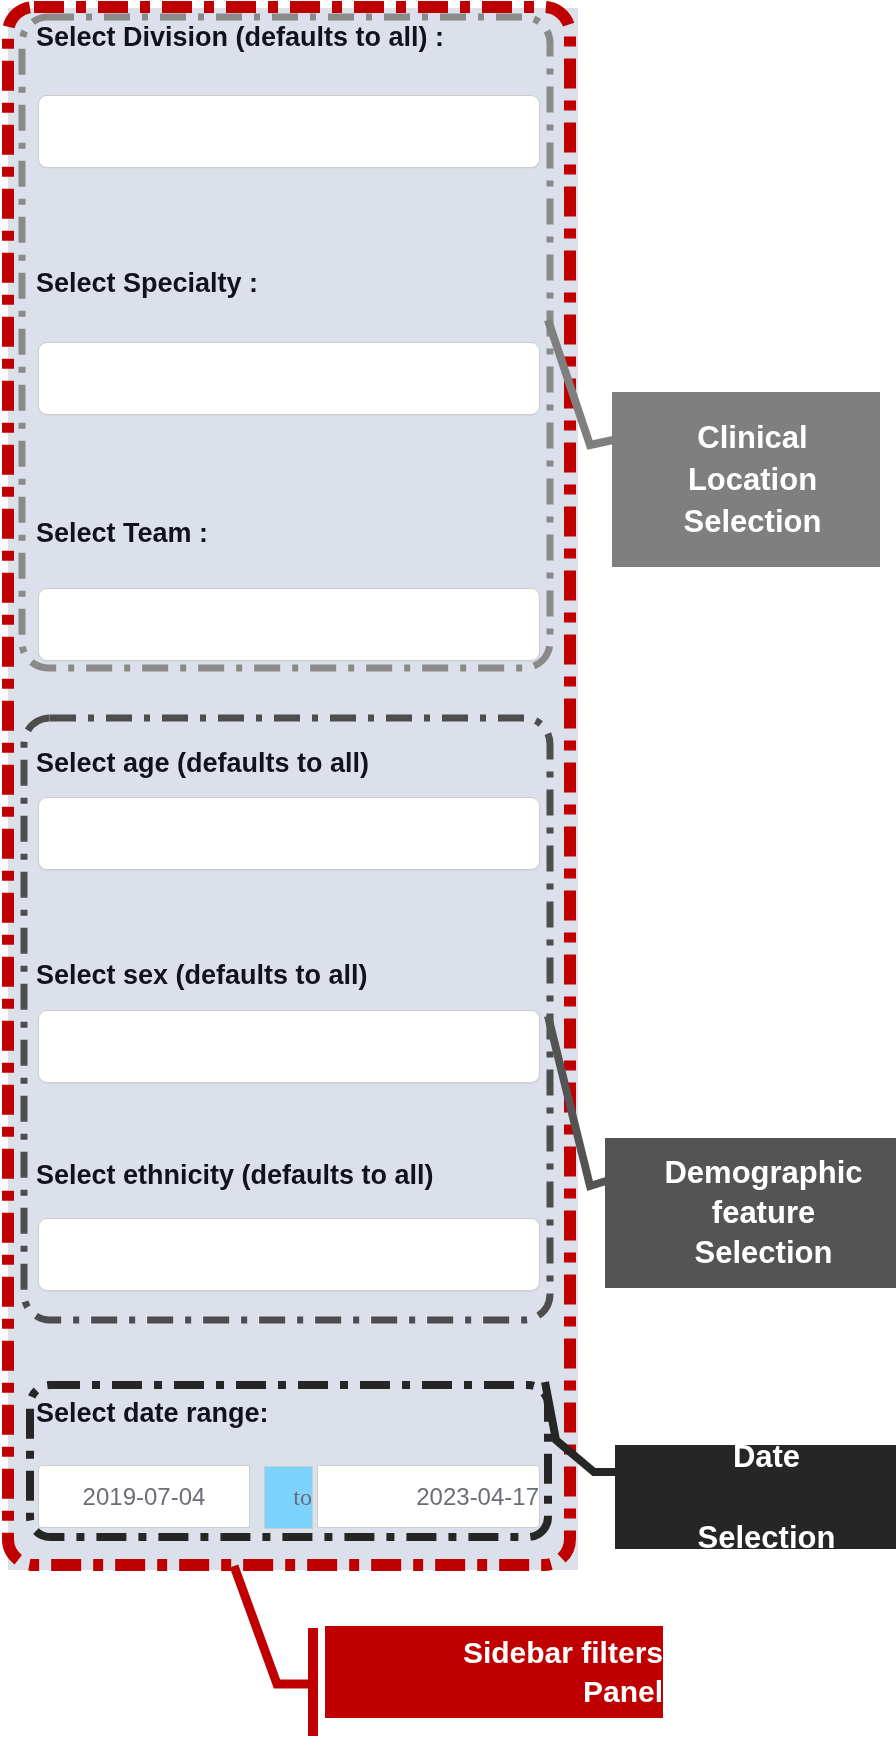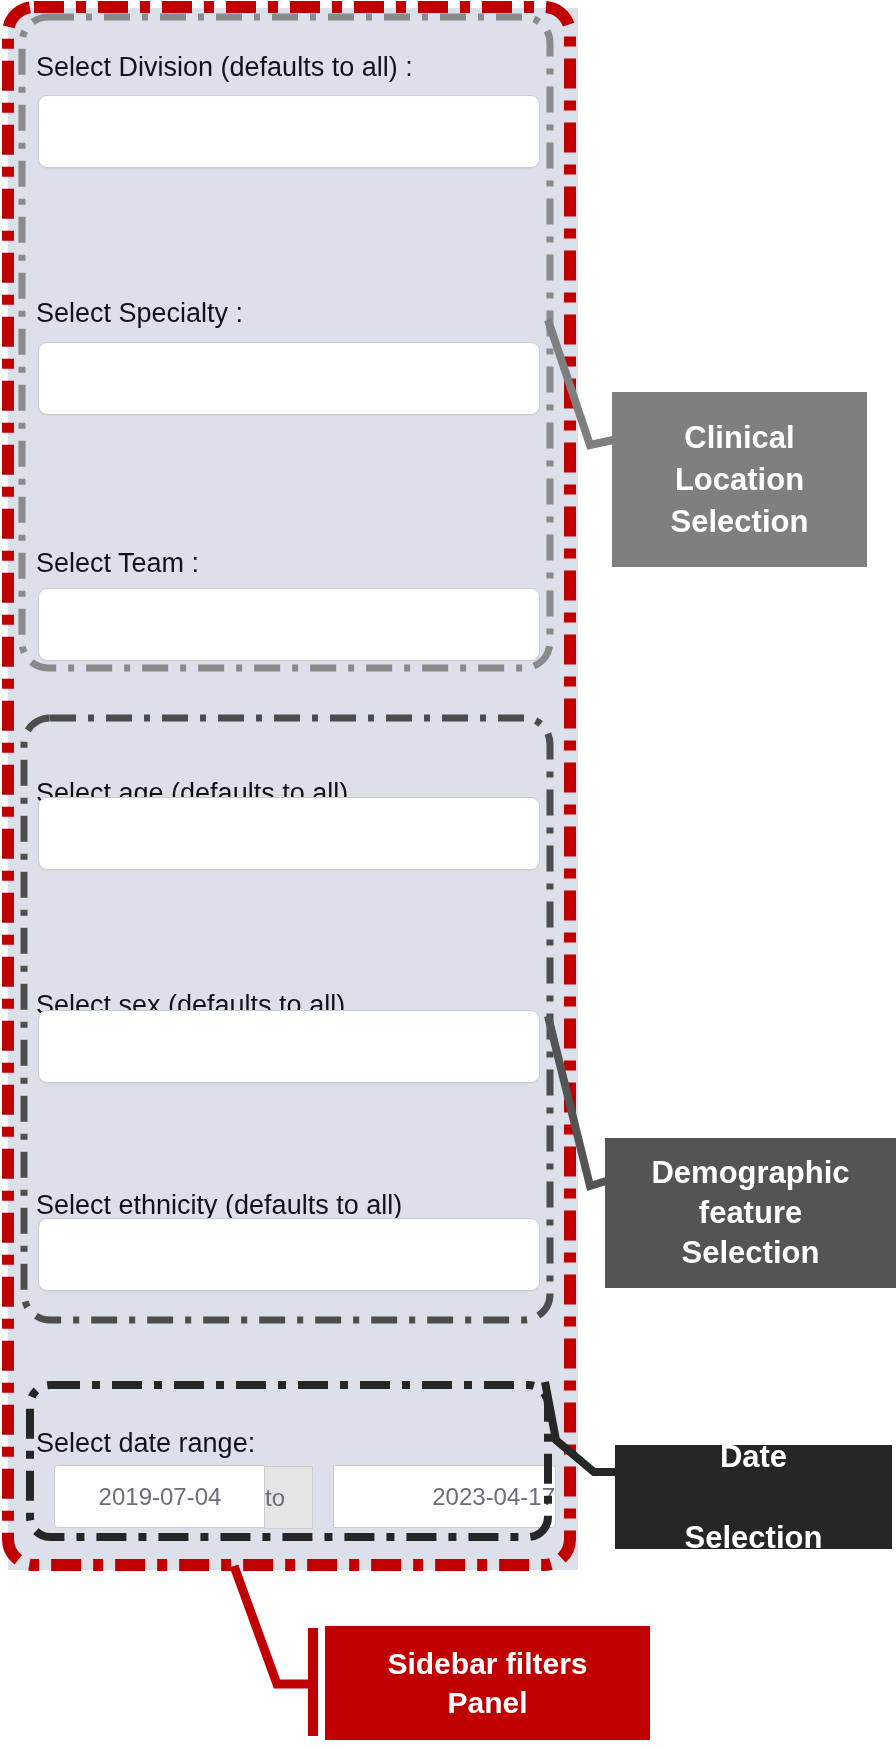--- a/index.html
+++ b/index.html
@@ -21,63 +21,63 @@
   .canvas{
     position:relative;width:896px;height:1748px;background:#ffffff;
     font-family:"Liberation Sans", sans-serif;overflow:hidden;
   }
   .panel-bg{
     position:absolute;left:8px;top:8px;width:570px;height:1562px;
     background:var(--panel-bg);
   }
   .field-label{
     position:absolute;left:36px;width:500px;
-    font-size:27px;font-weight:400;color:var(--label-text);
-    letter-spacing:0px;white-space:nowrap;margin-top:30px;
+    font-size:27px;font-weight:700;color:var(--label-text);
+    letter-spacing:0px;white-space:nowrap;
   }
   .select-box{
     position:absolute;left:38px;width:500px;height:71px;
     background:#ffffff;border:1px solid var(--input-border);border-radius:9px;
     box-shadow:0 1px 1px rgba(0,0,0,0.04);
   }
   .date-cell{
-    position:absolute;height:61px;background:#e5e5e5;
+    position:absolute;height:61px;background:#7dd3fc;
     border:1px solid var(--input-border);
-    display:flex;align-items:center;justify-content:flex-start;
+    display:flex;align-items:center;justify-content:flex-end;font-family:Liberation Serif, serif;
   }
   input.date-input{
     position:absolute;height:63px;box-sizing:border-box;background:#ffffff;
     border:1px solid var(--input-border);text-align:center;
     font-family:"Liberation Sans", sans-serif;
-    font-size:24px;color:var(--date-text);padding:0;outline:none;margin-left:16px;
+    font-size:24px;color:var(--date-text);padding:0;outline:none;
   }
   .date-sep{
     font-size:24px;color:var(--date-text);
   }
   .callout{
     position:absolute;display:flex;flex-direction:column;
     align-items:center;justify-content:center;
-    color:var(--callout-text);font-weight:700;text-align:center;
+    color:var(--callout-text);font-weight:700;text-align:center;padding-left:13px;
   }
   .callout .line{display:block;}
   .callout-clinical{
     left:612px;top:392px;width:255px;height:175px;
     background:var(--clinical-callout-bg);font-size:31px;line-height:42px;
   }
   .callout-demographic{
     left:605px;top:1138px;width:291px;height:150px;
     background:var(--demographic-callout-bg);font-size:31px;line-height:40px;justify-content:center;
   }
   .callout-date{
     left:615px;top:1445px;width:277px;height:104px;
     background:var(--date-callout-bg);font-size:31px;line-height:40px;gap:41px;
   }
   .callout-sidebar{
-    left:325px;top:1626px;width:325px;height:114px;
-    background:var(--sidebar-callout-bg);font-size:30px;line-height:39px;
+    left:325px;top:1626px;width:325px;height:92px;
+    background:var(--sidebar-callout-bg);font-size:30px;line-height:39px;align-items:flex-end;
   }
   .sidebar-bracket{
     position:absolute;left:308px;top:1628px;width:10px;height:108px;
     background:var(--sidebar-callout-bg);
   }
   svg.overlay{
     position:absolute;left:0;top:0;pointer-events:none;
   }
 </style>
 </head>

